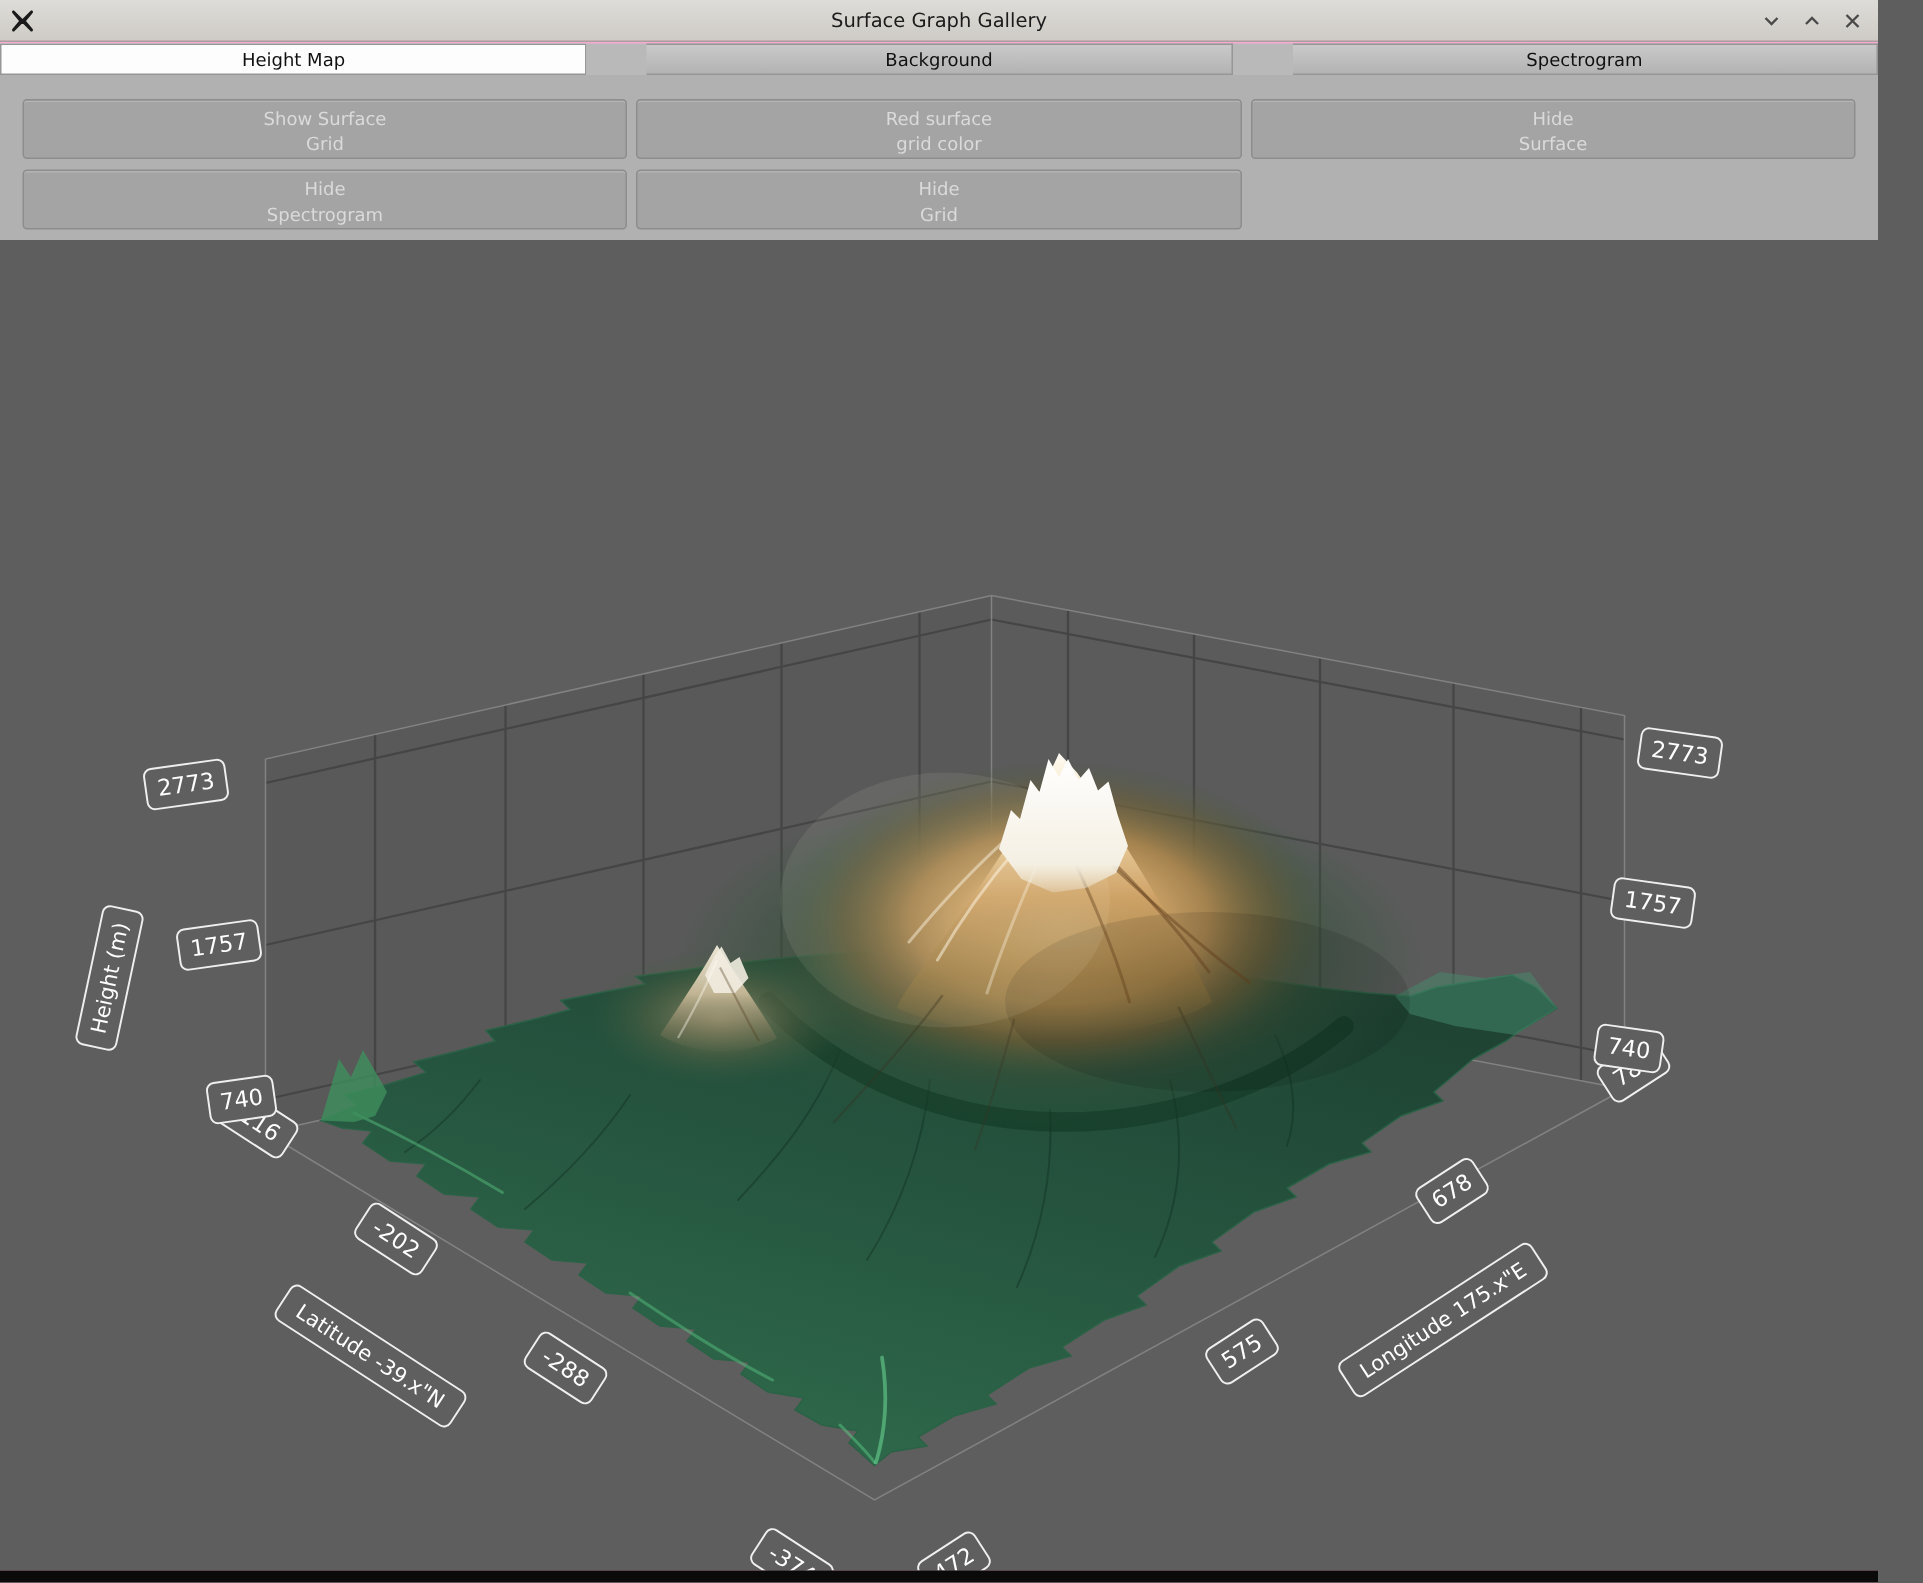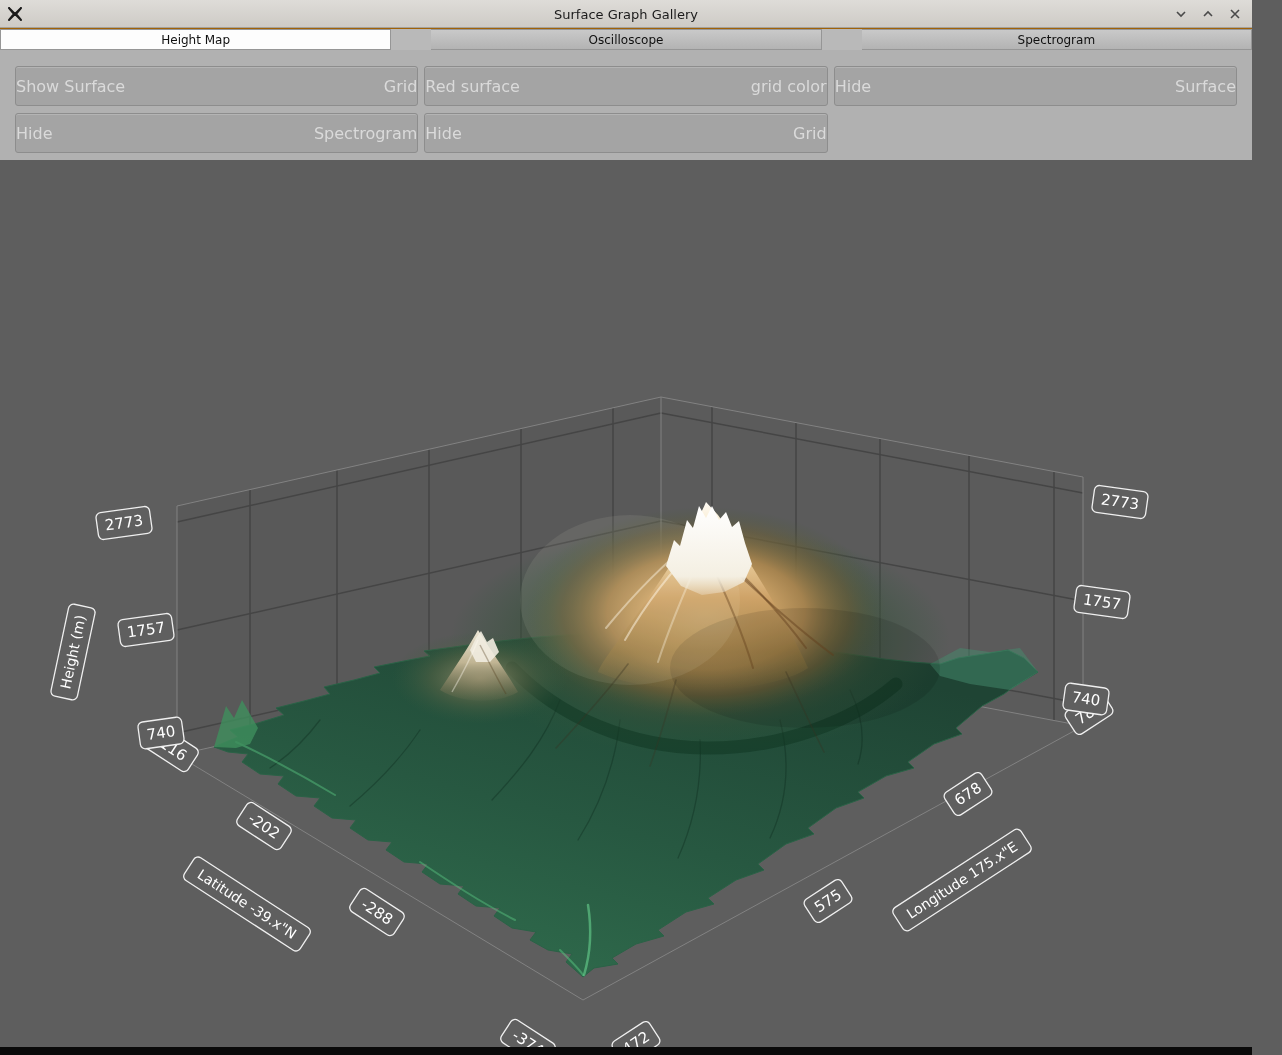--- a/index.html
+++ b/index.html
@@ -1,18 +1,18 @@
 <!DOCTYPE html>
 <html><head>
 <meta charset="utf-8">
 <style>
   * { margin:0; padding:0; box-sizing:border-box; }
   html,body { width:1282px; height:1055px; overflow:hidden;
               font-family:"DejaVu Sans", sans-serif; background:#5e5e5e; }
-  .window { position:relative; width:1252px; height:1055px; background:#a16207; }
+  .window { position:relative; width:1252px; height:1055px; background:#f9a8d4; }
 
   
   .titlebar { position:absolute; top:0; left:0; width:100%; height:28px;
     background:linear-gradient(#dedcd8,#cecbc6); border-bottom:1px solid #a5a29b; }
   .titlebar .title { position:absolute; left:0; right:0; top:0; height:28px;
     display:flex; align-items:center; justify-content:center;
     font-size:13px; color:#1b1b1b; }
   .app-icon { position:absolute; left:7px; top:6px; width:16px; height:16px; z-index:2; }
   .win-controls { position:absolute; right:8px; top:0; height:28px;
     display:flex; align-items:center; gap:9px; z-index:2; }
@@ -27,22 +27,22 @@
     background:linear-gradient(#c9c9c9,#b3b3b3);
     border:1px solid #969696; border-left:none; }
   .tab:first-child { border-left:1px solid #969696; }
   .tab.active { background:#fdfdfd; }
 
   
   .panel { position:absolute; top:50px; left:0; width:100%; height:110px;
     background:#b1b1b1; display:grid; grid-template-columns:repeat(3,1fr);
     grid-template-rows:1fr 1fr; gap:7px 6px; padding:16px 15px 7px; }
   .ctl { background:#a4a4a4; border:1px solid #8d8d8d; border-radius:3px;
-    color:#dadada; font-size:16px; line-height:17px; font-family:inherit;
-    display:flex; flex-direction:row; align-items:center; justify-content:space-between;
+    color:#dadada; font-size:12px; line-height:17px; font-family:inherit;
+    display:flex; flex-direction:column; align-items:center; justify-content:flex-end;
     cursor:pointer; box-shadow:inset 0 1px 0 rgba(255,255,255,0.18); }
 
   
   .plot { position:absolute; top:160px; left:0; width:1282px; height:887px;
     background:#5e5e5e; cursor:grab; }
   .plot svg { display:block; }
   .badge rect { fill:#5f5f5f; stroke:#efefef; stroke-width:1.3; }
   .badge text { fill:#ffffff; font-size:15px; text-anchor:middle;
     font-family:"DejaVu Sans", sans-serif; }
   .badge text.small { font-size:14px; }
@@ -76,21 +76,21 @@
       <span class="win-btn">
         <svg width="14" height="14" viewBox="0 0 14 14">
             <path d="M3 3 L11 11 M11 3 L3 11" stroke="#4a4a4a" stroke-width="1.6"></path>
           </svg>
       </span>
     </span>
   </div>
 
   <div class="tabbar">
     <div class="tab active">Height Map</div>
-    <div class="tab">Oscilloscope</div>
+    <div class="tab">Background</div>
     <div class="tab">Spectrogram</div>
   </div>
 
   <div class="panel">
     <button class="ctl">
       <span>Show Surface</span>
         <span>Grid</span>
     </button>
     <button class="ctl">
       <span>Red surface</span>

